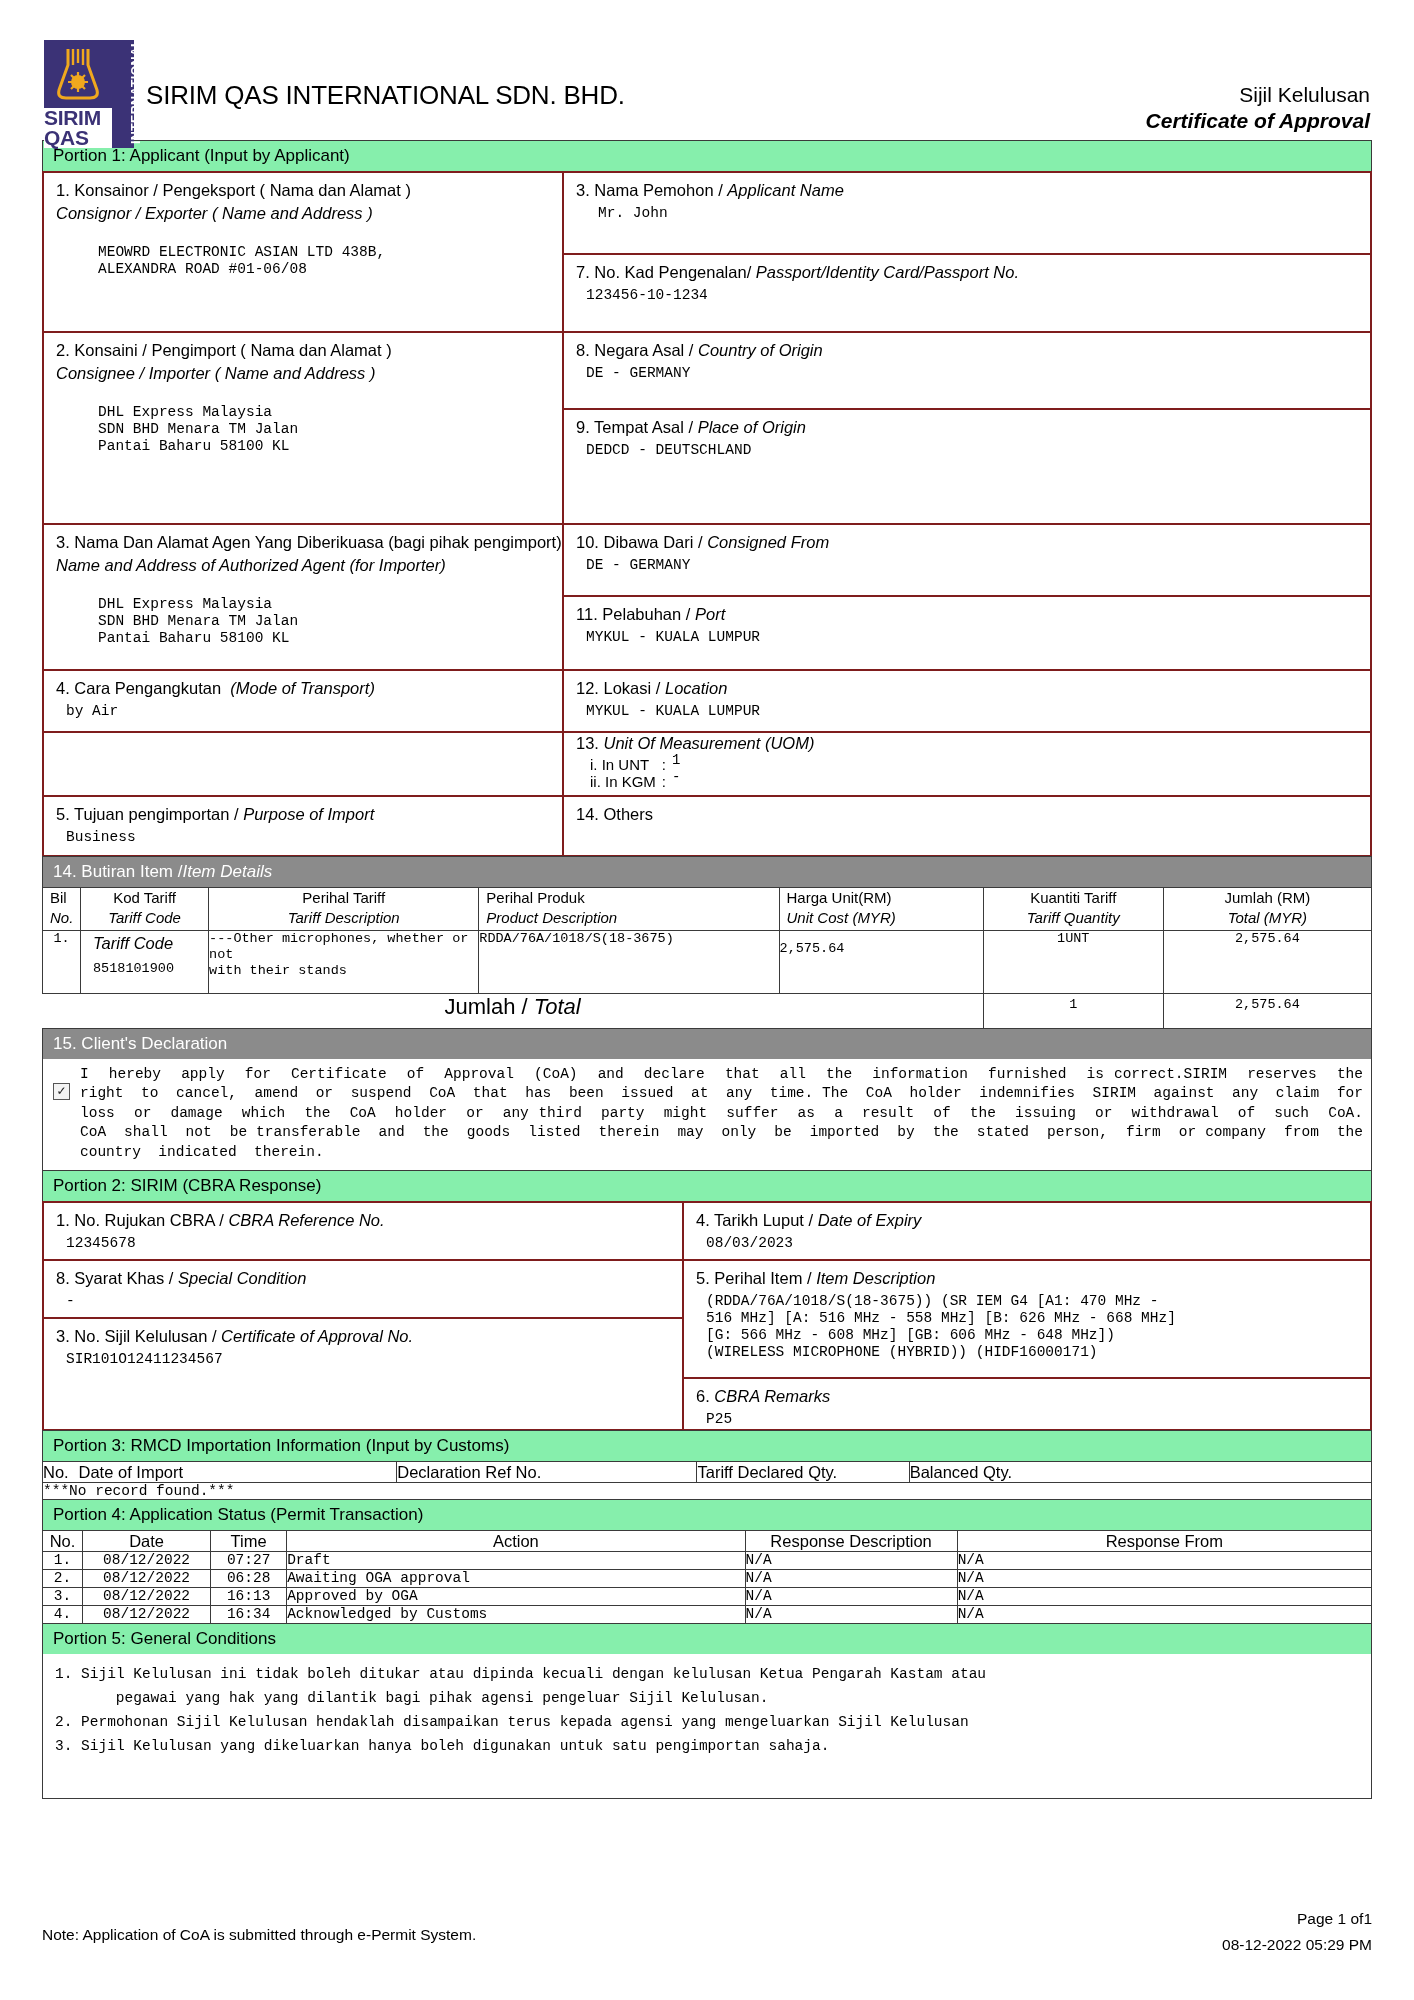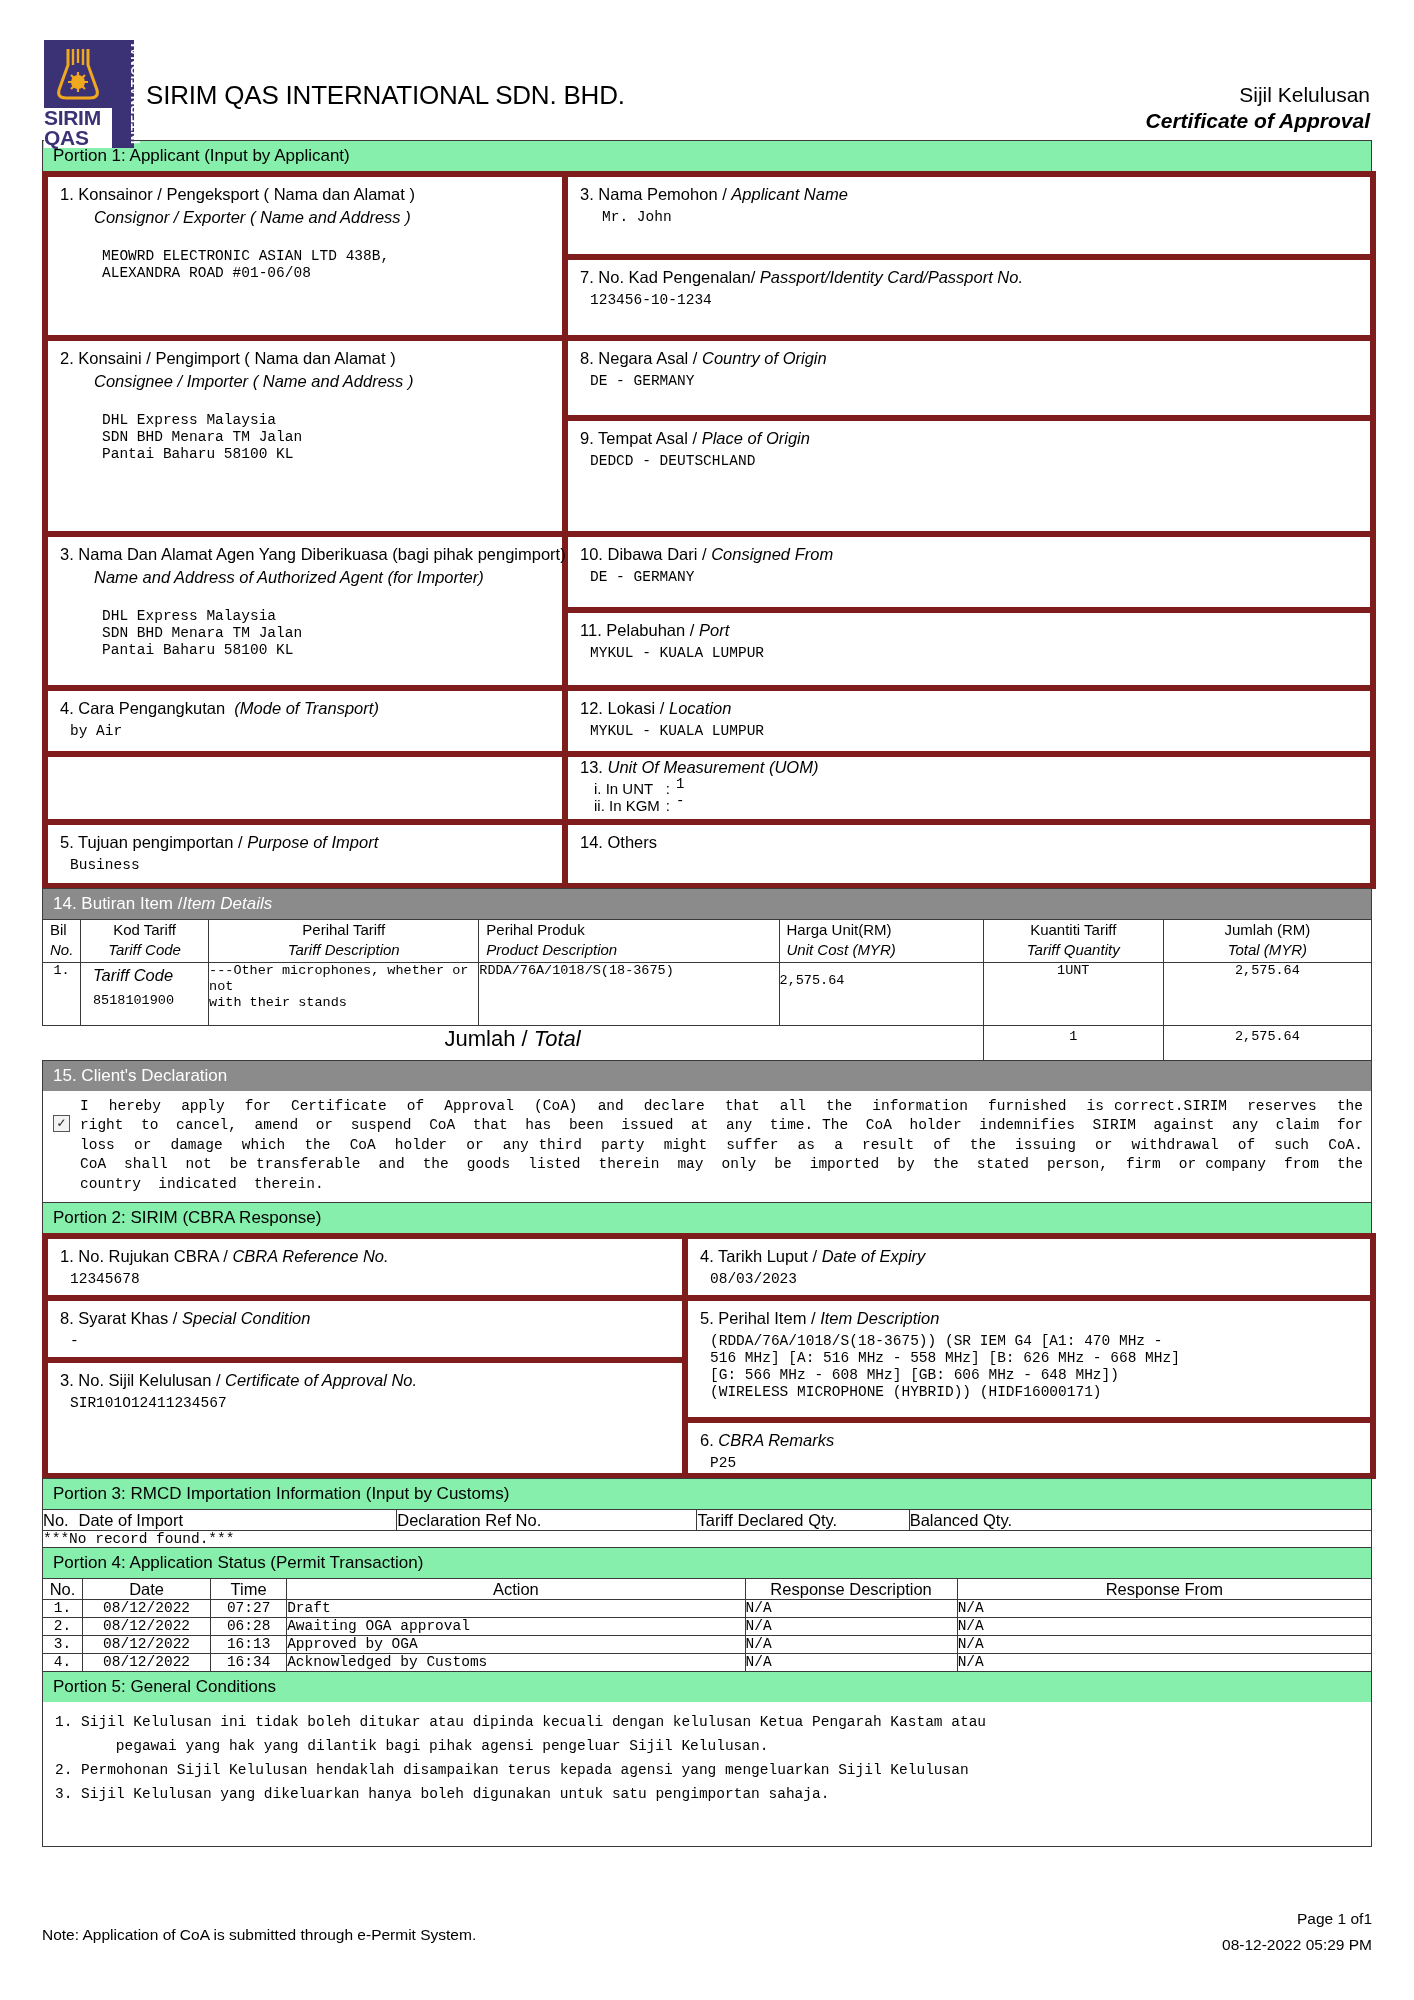--- a/index.html
+++ b/index.html
@@ -132,40 +132,39 @@
     color: #ffffff;
   }
   .band.dark .it { font-style: italic; }
 
   table.grid {
     width: 100%;
     border-collapse: collapse;
     table-layout: fixed;
   }
   table.grid td {
-    border: 6px solid #7f1d1d;
+    border: 2px solid #7f1d1d;
     vertical-align: top;
     padding: 0;
   }
   .cell {
     padding: 7px 10px 7px 12px;
     box-sizing: border-box;
   }
   .lbl {
     font-size: 16.5px;
     line-height: 21px;
     white-space: nowrap;
   }
   .lbl .it { font-style: italic; }
   .lbl2 {
     font-size: 16.5px;
     line-height: 21px;
     font-style: italic;
     margin-top: 2px;
-    margin-left: 34px;
   }
   .val {
     font-family: "Liberation Mono", monospace;
     font-size: 14.5px;
     line-height: 17px;
     white-space: pre;
     margin-top: 4px;
     margin-left: 10px;
   }
   .val.indent-more { margin-left: 42px; margin-top: 20px; }

